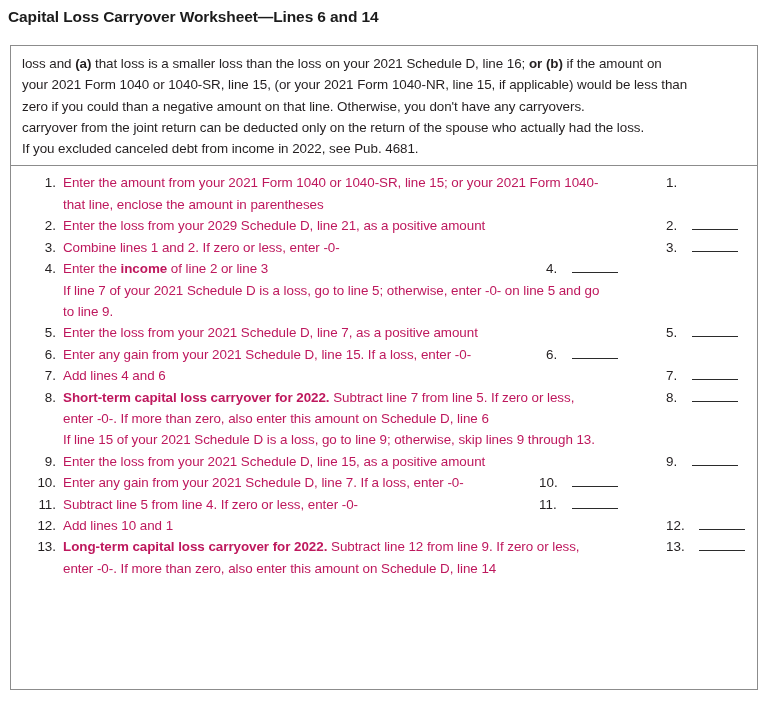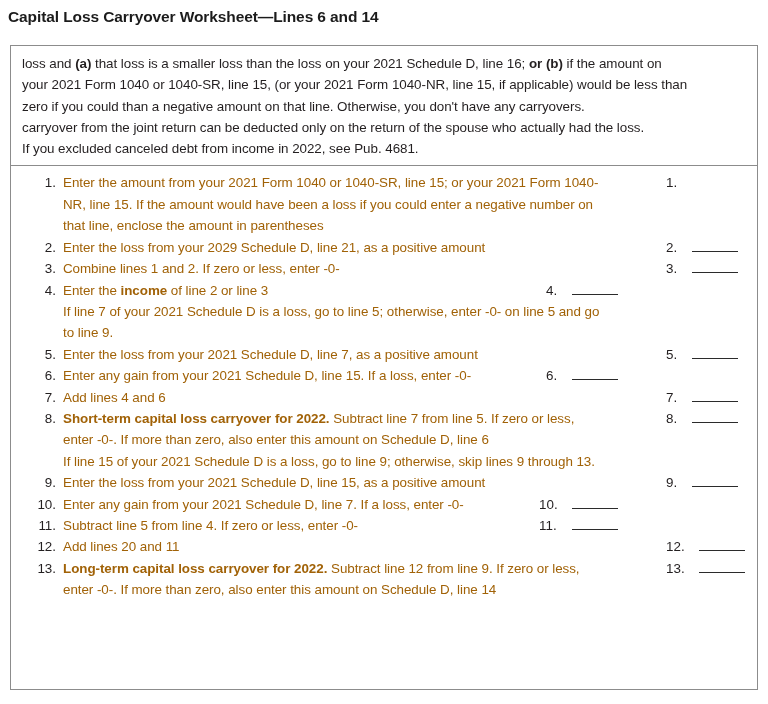--- a/index.html
+++ b/index.html
@@ -70,21 +70,21 @@
     padding-right: 7px;
     box-sizing: border-box;
     font-size: 13.4px;
     line-height: 21.4px;
     color: #231f20;
   }
   .wtext {
     flex: 1 1 auto;
     font-size: 13.4px;
     line-height: 21.4px;
-    color: #a16207;
+    color: #be185d;
     letter-spacing: -0.05px;
     white-space: nowrap;
   }
   .wtext b { font-weight: bold; }
   .wtext.cont { padding-left: 0; }
 
   
   .field-right {
     position: absolute;
     display: flex;
@@ -141,24 +141,20 @@
       <div class="wrow">
         <div class="wnum">1.</div>
         <div class="wtext">Enter the amount from your 2021 Form 1040 or 1040-SR, line 15; or your 2021 Form 1040-</div>
         <div class="field-right" style="top:0px;">
           <span class="field-label">1.</span>
           <span class="field-rule blank"></span>
         </div>
       </div>
       <div class="wrow">
         <div class="wnum"></div>
-        <div class="wtext cont">NR, line 15. If the amount would have been a loss if you could enter a negative number on</div>
-      </div>
-      <div class="wrow">
-        <div class="wnum"></div>
         <div class="wtext cont">that line, enclose the amount in parentheses</div>
       </div>
 
       <div class="wrow">
         <div class="wnum">2.</div>
         <div class="wtext">Enter the loss from your 2029 Schedule D, line 21, as a positive amount</div>
         <div class="field-right" style="top:0px;">
           <span class="field-label">2.</span>
           <span class="field-rule"></span>
         </div>
@@ -260,21 +256,21 @@
         <div class="wnum">11.</div>
         <div class="wtext">Subtract line 5 from line 4. If zero or less, enter -0-</div>
         <div class="field-inset" style="left:528px; top:0px;">
           <span class="field-label" style="flex:0 0 33px; width:33px;">11.</span>
           <span class="field-rule"></span>
         </div>
       </div>
 
       <div class="wrow">
         <div class="wnum">12.</div>
-        <div class="wtext">Add lines 20 and 11</div>
+        <div class="wtext">Add lines 10 and 1</div>
         <div class="field-right" style="top:0px;">
           <span class="field-label" style="flex:0 0 33px; width:33px;">12.</span>
           <span class="field-rule"></span>
         </div>
       </div>
 
       <div class="wrow">
         <div class="wnum">13.</div>
         <div class="wtext">
           <b>Long-term capital loss carryover for 2022.</b><span> Subtract line 12 from line 9. If zero or less,</span>

